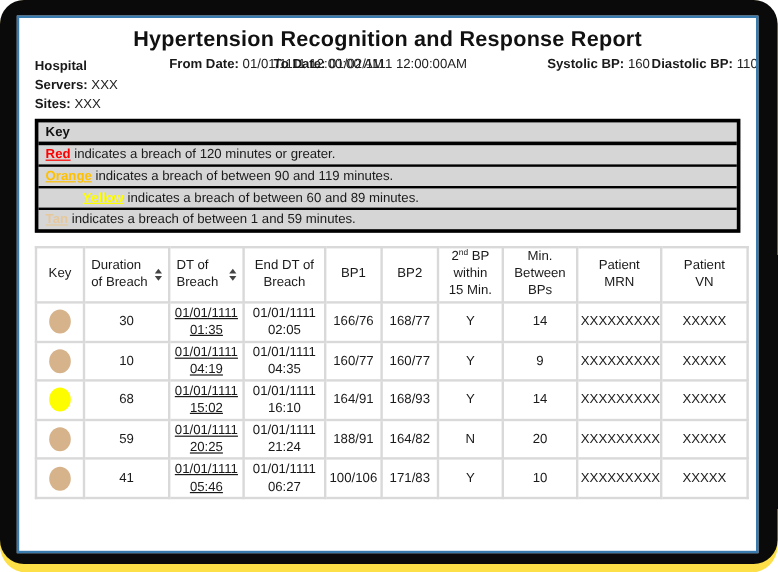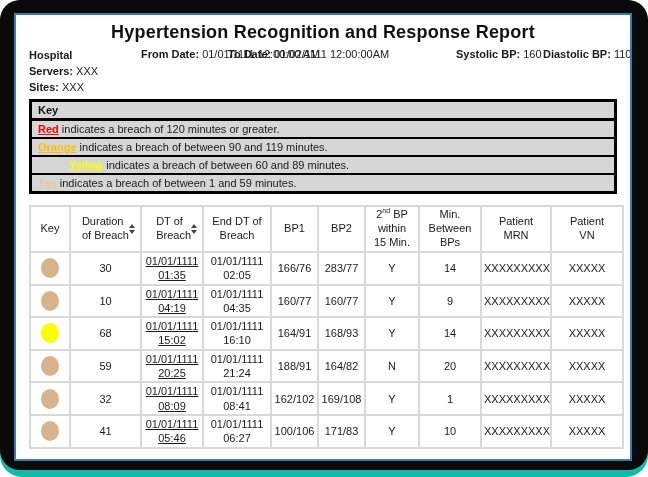--- a/index.html
+++ b/index.html
@@ -2,21 +2,21 @@
 <html><head>
 <meta charset="utf-8">
 <style>
   html,body{margin:0;padding:0;}
   body{
     width:648px;height:477px;position:relative;
     font-family:"Liberation Sans",sans-serif;
     background:#ffffff;
   }
   .outer{position:absolute;left:0;top:0;width:648px;height:477px;
-    background:#14b8a6;border-radius:22px;text-decoration:underline;}
+    background:#fde047;border-radius:22px;text-decoration:underline;}
   .frame{position:absolute;left:0;top:0;width:648px;height:470px;
     background:#0a0a0a;border-radius:20px;}
   .content{position:absolute;left:14px;top:13px;width:618px;height:448px;
     background:#ffffff;border:2px solid #3a7bae;box-sizing:border-box;overflow:hidden;}
 
   .report-title{
     margin-top:7px;text-align:center;font-size:18px;font-weight:bold;color:#111;
     letter-spacing:.2px;
   }
 
@@ -46,21 +46,21 @@
     border-collapse:collapse;table-layout:fixed;
   }
   table.report th,table.report td{
     border:2px solid #d9d9d9;text-align:center;vertical-align:middle;
     font-size:11px;color:#1a1a1a;padding:1px 2px;box-sizing:border-box;
     overflow:hidden;
   }
   table.report th{height:46px;font-weight:normal;}
   table.report td{height:32px;}
   .hdr-label{white-space:pre-line;line-height:1.25;display:inline-block;vertical-align:middle;}
-  .hdr-flex{display:flex;align-items:center;justify-content:flex-end;padding:0 3px;}
+  .hdr-flex{display:flex;align-items:center;justify-content:space-between;padding:0 3px;}
   .hdr-flex .hdr-label{text-align:left;}
   th sup{font-size:7px;vertical-align:super;line-height:0;}
   .sort-icon{display:inline-flex;flex-direction:column;align-items:center;row-gap:2px;flex:0 0 auto;cursor:pointer;}
   .tri-up{width:0;height:0;border-left:3px solid transparent;border-right:3px solid transparent;border-bottom:4px solid #444;}
   .tri-down{width:0;height:0;border-left:3px solid transparent;border-right:3px solid transparent;border-top:4px solid #444;}
   .key-dot{display:inline-block;width:18px;height:20px;border-radius:50%;vertical-align:middle;}
   .dt-link{color:#1a1a1a;text-decoration:underline;white-space:pre-line;line-height:1.3;cursor:pointer;}
   .two-line{white-space:pre-line;line-height:1.3;}
 </style>
 </head>
@@ -162,21 +162,21 @@
           </thead>
         <tbody id="report-body">
             <tr>
               <td><span class="key-dot" style="background: rgb(214, 179, 139);"></span></td>
               <td>30</td>
               <td><a class="dt-link">01/01/1111
 01:35</a></td>
               <td><span class="two-line">01/01/1111
 02:05</span></td>
               <td>166/76</td>
-              <td>283/77</td>
+              <td>168/77</td>
               <td>Y</td>
               <td>14</td>
               <td>XXXXXXXXX</td>
               <td>XXXXX</td>
             </tr>
             <tr>
               <td><span class="key-dot" style="background: rgb(214, 179, 139);"></span></td>
               <td>10</td>
               <td><a class="dt-link">01/01/1111
 04:19</a></td>
@@ -212,34 +212,20 @@
 21:24</span></td>
               <td>188/91</td>
               <td>164/82</td>
               <td>N</td>
               <td>20</td>
               <td>XXXXXXXXX</td>
               <td>XXXXX</td>
             </tr>
             <tr>
               <td><span class="key-dot" style="background: rgb(214, 179, 139);"></span></td>
-              <td>32</td>
-              <td><a class="dt-link">01/01/1111
-08:09</a></td>
-              <td><span class="two-line">01/01/1111
-08:41</span></td>
-              <td>162/102</td>
-              <td>169/108</td>
-              <td>Y</td>
-              <td>1</td>
-              <td>XXXXXXXXX</td>
-              <td>XXXXX</td>
-            </tr>
-            <tr>
-              <td><span class="key-dot" style="background: rgb(214, 179, 139);"></span></td>
               <td>41</td>
               <td><a class="dt-link">01/01/1111
 05:46</a></td>
               <td><span class="two-line">01/01/1111
 06:27</span></td>
               <td>100/106</td>
               <td>171/83</td>
               <td>Y</td>
               <td>10</td>
               <td>XXXXXXXXX</td>

